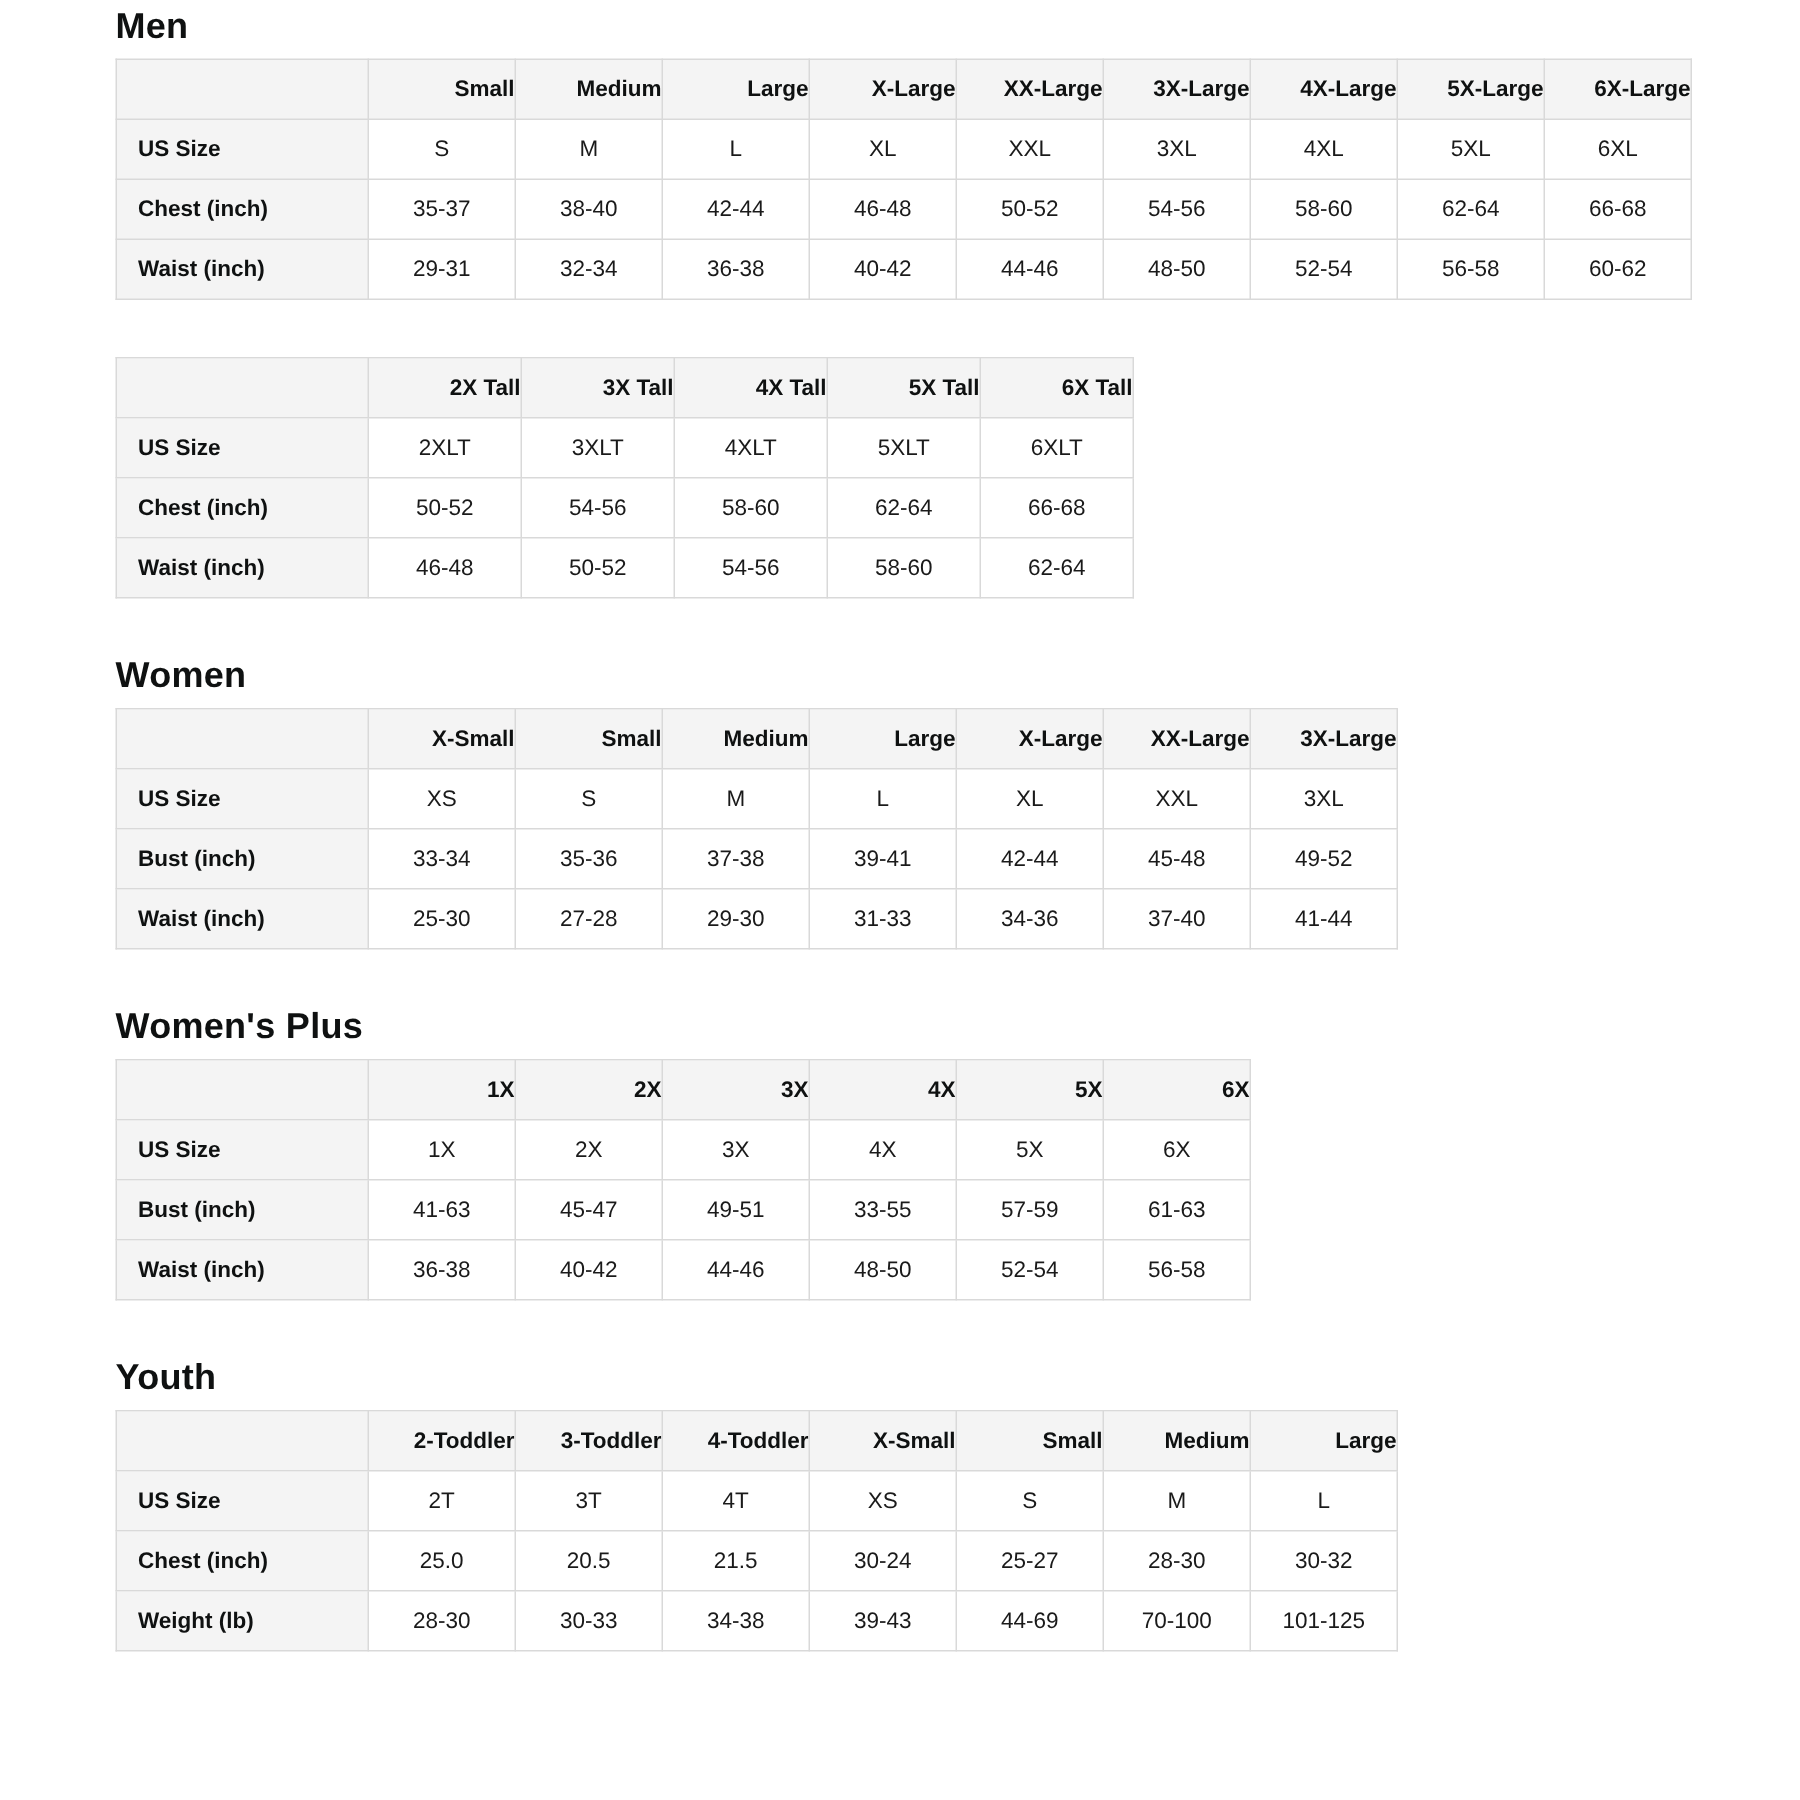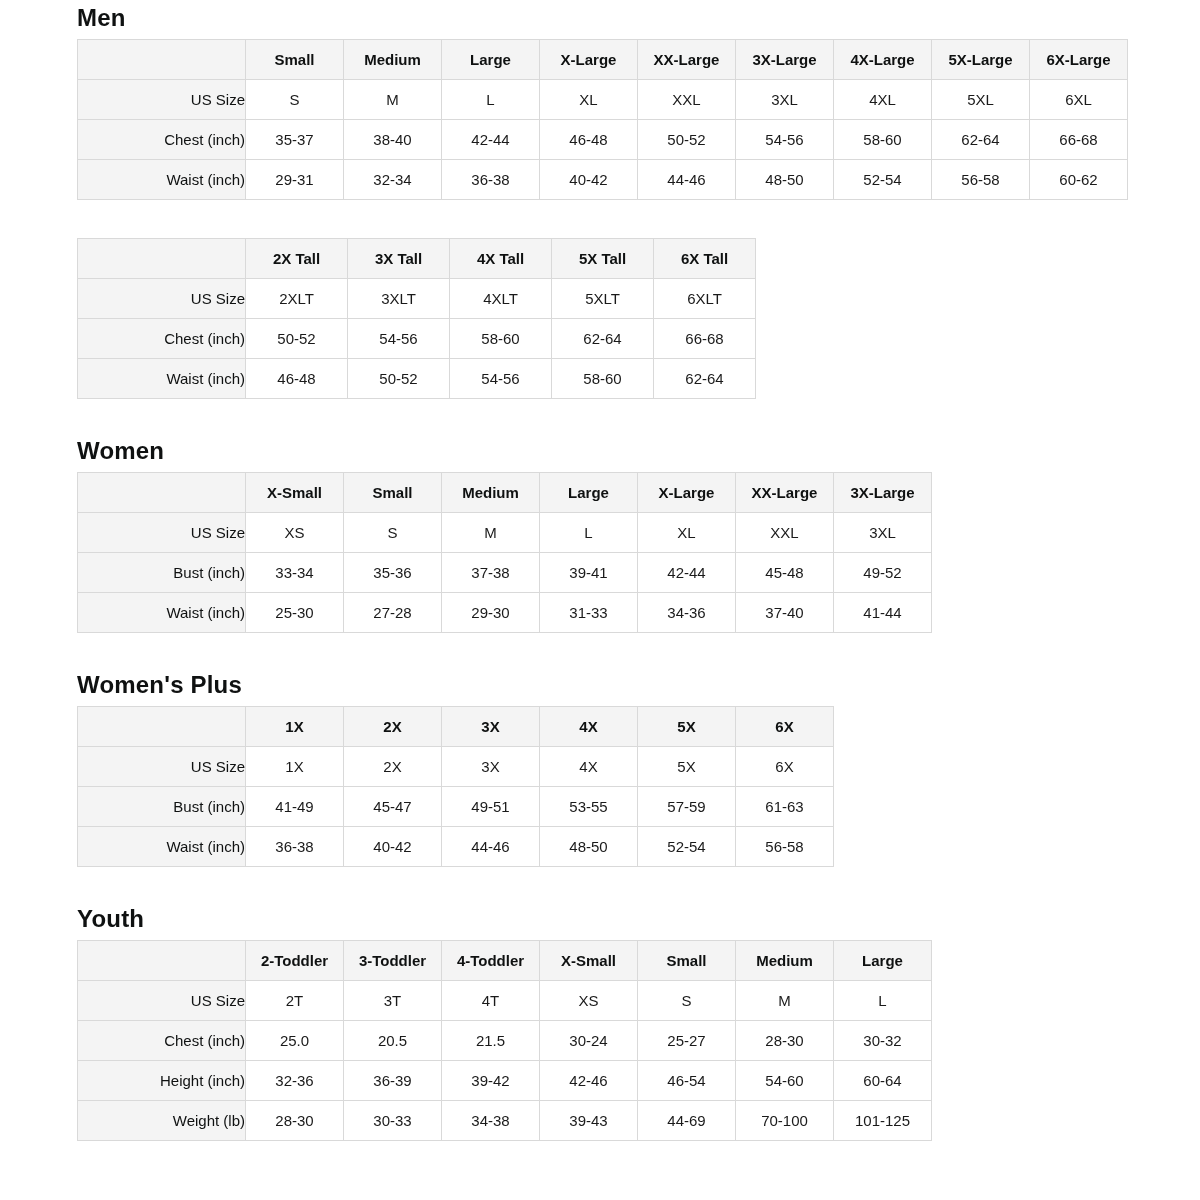--- a/index.html
+++ b/index.html
@@ -36,26 +36,26 @@
   }
   .size-table th,.size-table td{
     border:1px solid var(--border);
     height:40px;padding:0;
     vertical-align:middle;text-align:center;
     font-size:15px;line-height:18px;
     overflow:hidden;white-space:nowrap;
   }
   .size-table thead th{
     background:var(--head-bg);
-    font-weight:600;color:var(--text);
+    font-weight:600;color:var(--text);text-align:right;
   }
   .size-table tbody th{
     background:var(--head-bg);
-    font-weight:400;color:var(--text);
-    text-align:right;padding-left:14px;
+    font-weight:700;color:var(--text);
+    text-align:left;padding-left:14px;
   }
   .size-table td{
     background:var(--cell-bg);
     color:var(--value);font-weight:400;
   }
 </style>
 </head>
 <body>
 
 <div class="page">
@@ -267,24 +267,24 @@
             <th>US Size</th>
             <td>1X</td>
             <td>2X</td>
             <td>3X</td>
             <td>4X</td>
             <td>5X</td>
             <td>6X</td>
           </tr>
           <tr>
             <th>Bust (inch)</th>
-            <td>41-49</td>
+            <td>41-63</td>
             <td>45-47</td>
             <td>49-51</td>
-            <td>53-55</td>
+            <td>33-55</td>
             <td>57-59</td>
             <td>61-63</td>
           </tr>
           <tr>
             <th>Waist (inch)</th>
             <td>36-38</td>
             <td>40-42</td>
             <td>44-46</td>
             <td>48-50</td>
             <td>52-54</td>
@@ -334,30 +334,20 @@
             <th>Chest (inch)</th>
             <td>25.0</td>
             <td>20.5</td>
             <td>21.5</td>
             <td>30-24</td>
             <td>25-27</td>
             <td>28-30</td>
             <td>30-32</td>
           </tr>
           <tr>
-            <th>Height (inch)</th>
-            <td>32-36</td>
-            <td>36-39</td>
-            <td>39-42</td>
-            <td>42-46</td>
-            <td>46-54</td>
-            <td>54-60</td>
-            <td>60-64</td>
-          </tr>
-          <tr>
             <th>Weight (lb)</th>
             <td>28-30</td>
             <td>30-33</td>
             <td>34-38</td>
             <td>39-43</td>
             <td>44-69</td>
             <td>70-100</td>
             <td>101-125</td>
           </tr>
         </tbody>

